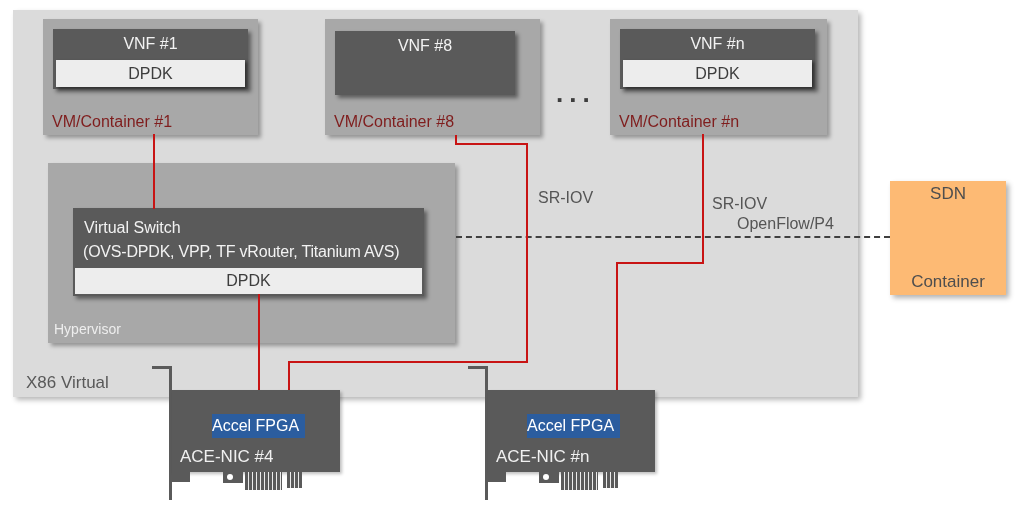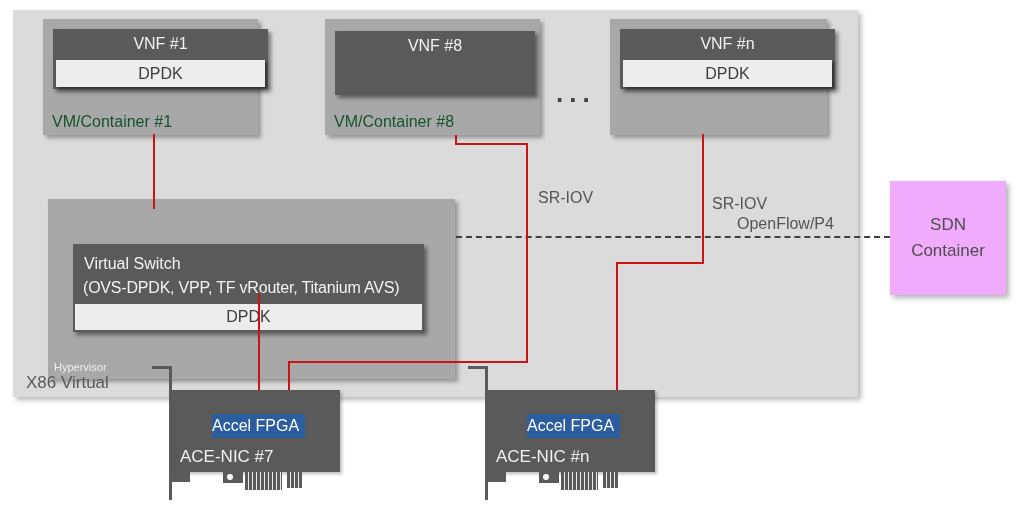--- a/index.html
+++ b/index.html
@@ -12,45 +12,45 @@
   
   .server{left:13px;top:10px;width:845px;height:387px;background:#dbdbdb;
           box-shadow:3px 3px 5px rgba(0,0,0,.28);z-index:1;}
   .server-label{left:26px;top:373px;font-size:17px;color:#595959;z-index:4;}
   
   .container-box{top:19px;height:116px;background:#a8a8a8;
                  box-shadow:3px 3px 4px rgba(0,0,0,.32);z-index:2;}
   .c1{left:43px;width:215px;}
   .c2{left:325px;width:215px;}
   .cn{left:610px;width:217px;}
-  .ctr-label{position:absolute;left:9px;bottom:4px;color:#14532d;font-size:16px;margin-top:8px;}
-  .vnf{position:absolute;background:#5a5a5a;box-shadow:3px 3px 4px rgba(0,0,0,.45);padding-left:20px;}
+  .ctr-label{position:absolute;left:9px;bottom:4px;color:#7f1d1d;font-size:16px;margin-top:8px;}
+  .vnf{position:absolute;background:#5a5a5a;box-shadow:3px 3px 4px rgba(0,0,0,.45);}
   .vnf-a{left:10px;top:10px;width:195px;height:60px;}
   .vnf-b{left:10px;top:12px;width:180px;height:64px;}
   .vnf-title{position:absolute;left:0;top:0;width:100%;height:30px;line-height:30px;
              text-align:center;color:#f2f2f2;font-size:16px;}
   .dpdk-bar{position:absolute;left:3px;right:3px;bottom:2px;height:27px;background:#ededed;
             color:#3d3d3d;font-size:16px;text-align:center;line-height:27px;
             box-shadow:2px 2px 3px rgba(0,0,0,.5);}
   .ellipsis{left:556px;top:83px;width:44px;font-size:26px;font-weight:700;
             letter-spacing:6px;color:#3d3d3d;line-height:20px;z-index:2;}
   
   .hypervisor{left:48px;top:163px;width:407px;height:180px;background:#a8a8a8;
-              box-shadow:3px 3px 4px rgba(0,0,0,.32);z-index:2;margin-top:36px;}
-  .hyp-label{position:absolute;left:6px;bottom:6px;color:#eeeeee;font-size:11px;}
+              box-shadow:3px 3px 4px rgba(0,0,0,.32);z-index:2;}
+  .hyp-label{position:absolute;left:6px;bottom:6px;color:#eeeeee;font-size:14px;}
   .vswitch{position:absolute;left:25px;top:45px;width:351px;height:88px;background:#5a5a5a;
            box-shadow:3px 3px 4px rgba(0,0,0,.45);color:#f2f2f2;}
   .vs-line1{position:absolute;left:11px;top:11px;font-size:16px;}
   .vs-line2{position:absolute;left:10px;top:35px;font-size:16px;letter-spacing:-0.2px;}
   .vs-dpdk{position:absolute;left:2px;right:2px;bottom:2px;height:26px;background:#ededed;
            color:#3d3d3d;font-size:16px;text-align:center;line-height:26px;}
   
-  .sdn{left:890px;top:181px;width:116px;height:114px;background:#f0abfc;
+  .sdn{left:890px;top:181px;width:116px;height:114px;background:#fdba74;
        box-shadow:3px 3px 5px rgba(0,0,0,.3);display:flex;flex-direction:column;
-       justify-content:center;align-items:center;color:#4e4e4e;font-size:17px;
+       justify-content:space-between;align-items:center;color:#4e4e4e;font-size:17px;
        line-height:26px;z-index:2;}
   
   .lbl{font-size:16px;color:#555555;z-index:4;}
   .sriov1{left:538px;top:189px;}
   .sriov2{left:712px;top:195px;}
   .openflow{left:737px;top:215px;width:120px;text-align:left;}
   .dashline{left:456px;top:236px;width:434px;height:0;border-top:2px dashed #3f3f3f;z-index:5;}
   .rl{position:absolute;background:#c81414;z-index:6;}
   
   .nic{top:390px;width:168px;height:82px;background:#5a5a5a;z-index:7;
@@ -96,20 +96,21 @@
     <div class="ctr-label">VM/Container #8</div>
   </div>
 
   <div class="abs ellipsis">...</div>
 
   <div class="abs container-box cn">
     <div class="vnf vnf-a">
       <div class="vnf-title">VNF #n</div>
       <div class="dpdk-bar">DPDK</div>
     </div>
+    <div class="ctr-label">VM/Container #n</div>
   </div>
 
   <div class="abs hypervisor">
     <div class="vswitch">
       <div class="vs-line1">Virtual Switch</div>
       <div class="vs-line2">(OVS-DPDK, VPP, TF vRouter, Titanium AVS)</div>
       <div class="vs-dpdk">DPDK</div>
     </div>
     <div class="hyp-label">Hypervisor</div>
   </div>
@@ -133,21 +134,21 @@
   <div class="rl" style="left:288px;top:361px;width:240px;height:2px;"></div>
   <div class="rl" style="left:288px;top:361px;width:2px;height:30px;"></div>
   <div class="rl" style="left:702px;top:134px;width:2px;height:130px;"></div>
   <div class="rl" style="left:616px;top:262px;width:88px;height:2px;"></div>
   <div class="rl" style="left:616px;top:262px;width:2px;height:130px;"></div>
 
   <div class="abs bk-h bh1"></div>
   <div class="abs bk-v bv1"></div>
   <div class="abs nic nic1">
     <div class="accel accel-1">Accel FPGA</div>
-    <div class="nic-label">ACE-NIC #7</div>
+    <div class="nic-label">ACE-NIC #4</div>
     <div class="foot"></div>
     <div class="tab">
         <div class="screw"></div>
       </div>
     <div class="fingers-long"></div>
     <div class="fingers-short"></div>
   </div>
 
   <div class="abs bk-h bh2"></div>
   <div class="abs bk-v bv2"></div>

